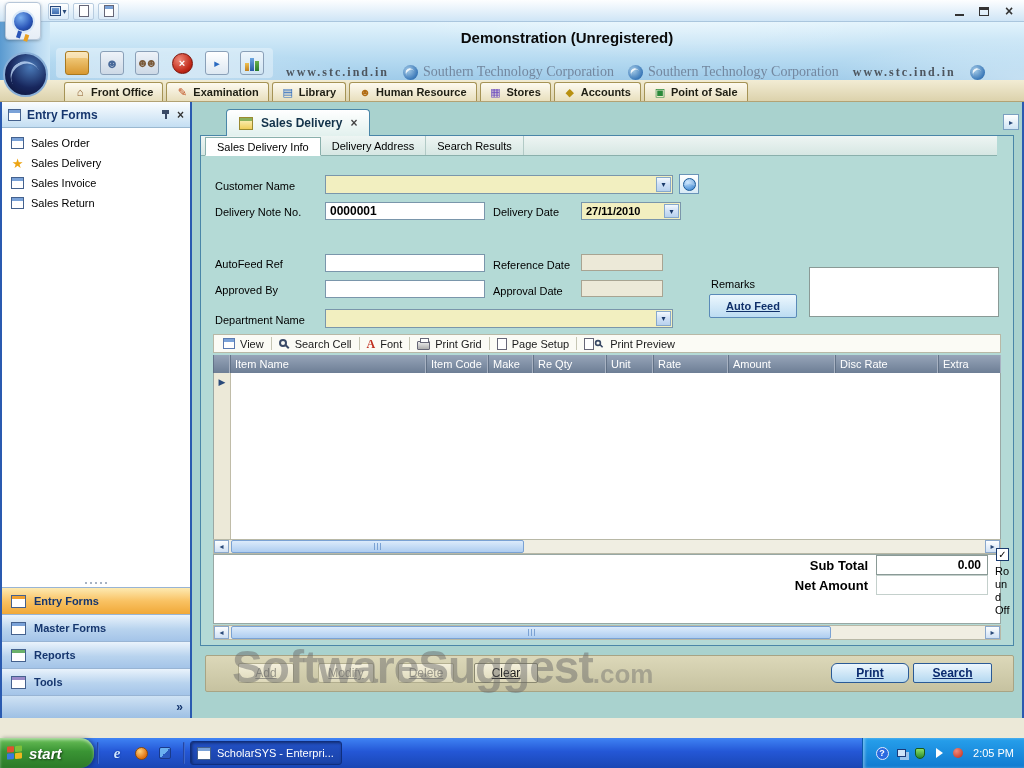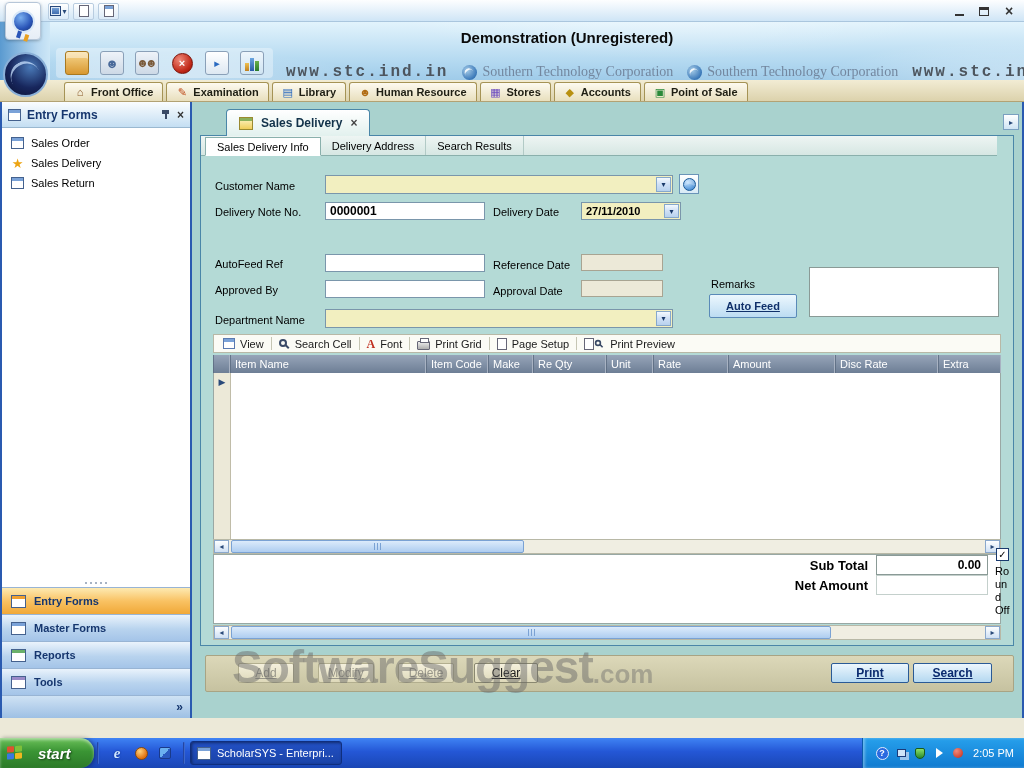--- a/index.html
+++ b/index.html
@@ -50,21 +50,21 @@
   .stop-circle{width:21px;height:21px;border-radius:50%;background:radial-gradient(circle at 35% 30%,#f08a7a,#c02818 65%,#8a1408);
     color:#fff;font-size:11px;font-weight:bold;display:flex;align-items:center;justify-content:center;border:1px solid #7a1208;}
   .bi-export{background:linear-gradient(#fff,#dde8f2);border:1px solid #8aa0b8;color:#2a6ac0;font-size:11px;}
   .bi-chart{background:linear-gradient(#eef6fc,#cfe4f2);border:1px solid #8aa0b8;display:flex;align-items:flex-end;gap:1px;padding:3px;}
   .bi-chart i{display:block;width:4px;background:linear-gradient(#6ab04a,#2a7a2a);}
   .bi-chart i:nth-child(1){height:8px;background:linear-gradient(#f0c050,#c08020);}
   .bi-chart i:nth-child(2){height:13px;background:linear-gradient(#6aa6e0,#2a5aa8);}
   .bi-chart i:nth-child(3){height:10px;}
   .banner-marks{position:absolute;left:286px;top:41px;right:0;height:18px;display:flex;align-items:center;gap:14px;
     white-space:nowrap;overflow:hidden;}
-  .stc-url{font-family:Liberation Mono, monospace;font-weight:bold;letter-spacing:2px;color:#4d555e;font-size:16px;}
+  .stc-url{font-family:Liberation Serif, serif;font-weight:bold;letter-spacing:2px;color:#4d555e;font-size:12px;}
   .stc-brand{font-family:"Liberation Serif","DejaVu Serif",serif;font-size:14px;color:#73879f;display:flex;align-items:center;gap:5px;}
   .s-logo{width:15px;height:15px;border-radius:50%;flex:0 0 auto;position:relative;overflow:hidden;
     background:radial-gradient(circle at 35% 35%,#a6cce8,#3a78b8 70%,#1a4a80);}
   .s-logo::after{content:"";position:absolute;left:3px;top:3px;width:9px;height:9px;border-radius:50%;
     border-top:2px solid rgba(255,255,255,.85);transform:rotate(-35deg);}
   .left-rail{position:absolute;left:0;top:22px;width:50px;height:79px;
     background:linear-gradient(90deg,#5a9ad0,#b9d9f1 75%,#cde7f7);}
   .orb{position:absolute;left:3px;top:52px;width:45px;height:45px;border-radius:50%;z-index:21;overflow:hidden;
     background:radial-gradient(circle at 62% 32%,#4a7ab8,#17265c 55%,#0a1030);border:2px solid #8ab0d8;}
   .orb::after{content:"";position:absolute;left:6px;top:7px;width:30px;height:30px;border-radius:50%;
@@ -215,21 +215,21 @@
   .sb-spacer{flex:1;}
   .resize-grip{width:12px;height:12px;position:relative;}
   .resize-grip i{position:absolute;width:2px;height:2px;background:#a8a488;display:block;}
   .resize-grip i:nth-child(1){right:1px;bottom:1px;} .resize-grip i:nth-child(2){right:5px;bottom:1px;}
   .resize-grip i:nth-child(3){right:1px;bottom:5px;} .resize-grip i:nth-child(4){right:9px;bottom:1px;}
   .resize-grip i:nth-child(5){right:1px;bottom:9px;} .resize-grip i:nth-child(6){right:5px;bottom:5px;}
 
   
   .taskbar{position:absolute;left:0;top:738px;width:100%;height:30px;display:flex;align-items:stretch;
     background:linear-gradient(#3f83f4,#2457d6 45%,#1a46b4);}
-  .start-btn{width:94px;flex:0 0 auto;display:flex;align-items:center;gap:15px;padding:0 10px 0 7px;
+  .start-btn{width:94px;flex:0 0 auto;display:flex;align-items:center;gap:6px;padding:0 10px 0 7px;
     background:linear-gradient(#6cc25a,#3a9434 45%,#2c7a28);border-radius:0 14px 14px 0;
     box-shadow:inset 0 2px 3px rgba(255,255,255,.45),2px 0 4px rgba(0,0,0,.35);}
   .start-flag{width:16px;height:15px;display:grid;grid-template-columns:7px 7px;grid-template-rows:6px 6px;
     gap:1px;transform:skewY(-5deg);}
   .start-flag i{display:block;border-radius:1px;}
   .sf-r{background:#e05030;} .sf-g{background:#7ec03a;} .sf-b{background:#3a78e0;} .sf-y{background:#f0b820;}
   .start-label{font-size:15px;font-weight:bold;font-style:italic;color:#fff;text-shadow:1px 1px 2px rgba(0,0,0,.55);}
   .tb-sep{width:2px;background:linear-gradient(90deg,#16338e,#4a7ae0);margin:4px 3px;border-radius:1px;flex:0 0 auto;}
   .quick{display:flex;align-items:center;gap:8px;padding:0 7px;flex:0 0 auto;}
   .ql{width:16px;height:16px;display:flex;align-items:center;justify-content:center;}
@@ -374,20 +374,24 @@
         <div class="sb-item">
             <span class="form-ico"></span>
             <span>Sales Order</span>
           </div>
         <div class="sb-item">
             <span class="star">★</span>
             <span>Sales Delivery</span>
           </div>
         <div class="sb-item">
             <span class="form-ico"></span>
+            <span>Sales Invoice</span>
+          </div>
+        <div class="sb-item">
+            <span class="form-ico"></span>
             <span>Sales Return</span>
           </div>
       </div>
       <div class="sb-fill"></div>
       <div class="sb-grip">
           <i></i>
           <i></i>
           <i></i>
           <i></i>
           <i></i>
@@ -562,21 +566,21 @@
           </div>
           <div class="hs-btn">▸</div>
         </div>
       </div>
 
       <div class="action-bar">
         <div class="btn btn-dis" style="left:32px;width:56px;">Add</div>
         <div class="btn btn-dis" style="left:112px;width:56px;">Modify</div>
         <div class="btn btn-dis" style="left:192px;width:56px;">Delete</div>
         <div class="btn btn-clear" style="left:268px;width:64px;">Clear</div>
-        <div class="btn btn-blue" style="left:625px;width:78px;">Print</div>
+        <div class="btn btn-blue" style="left:625px;width:78px;border-radius:6px;">Print</div>
         <div class="btn btn-blue" style="left:707px;width:79px;">Search</div>
       </div>
 
       <div class="watermark">
         <span>SoftwareSuggest</span>
           <span class="wm-suffix">.com</span>
       </div>
     </div>
   </div>
 

